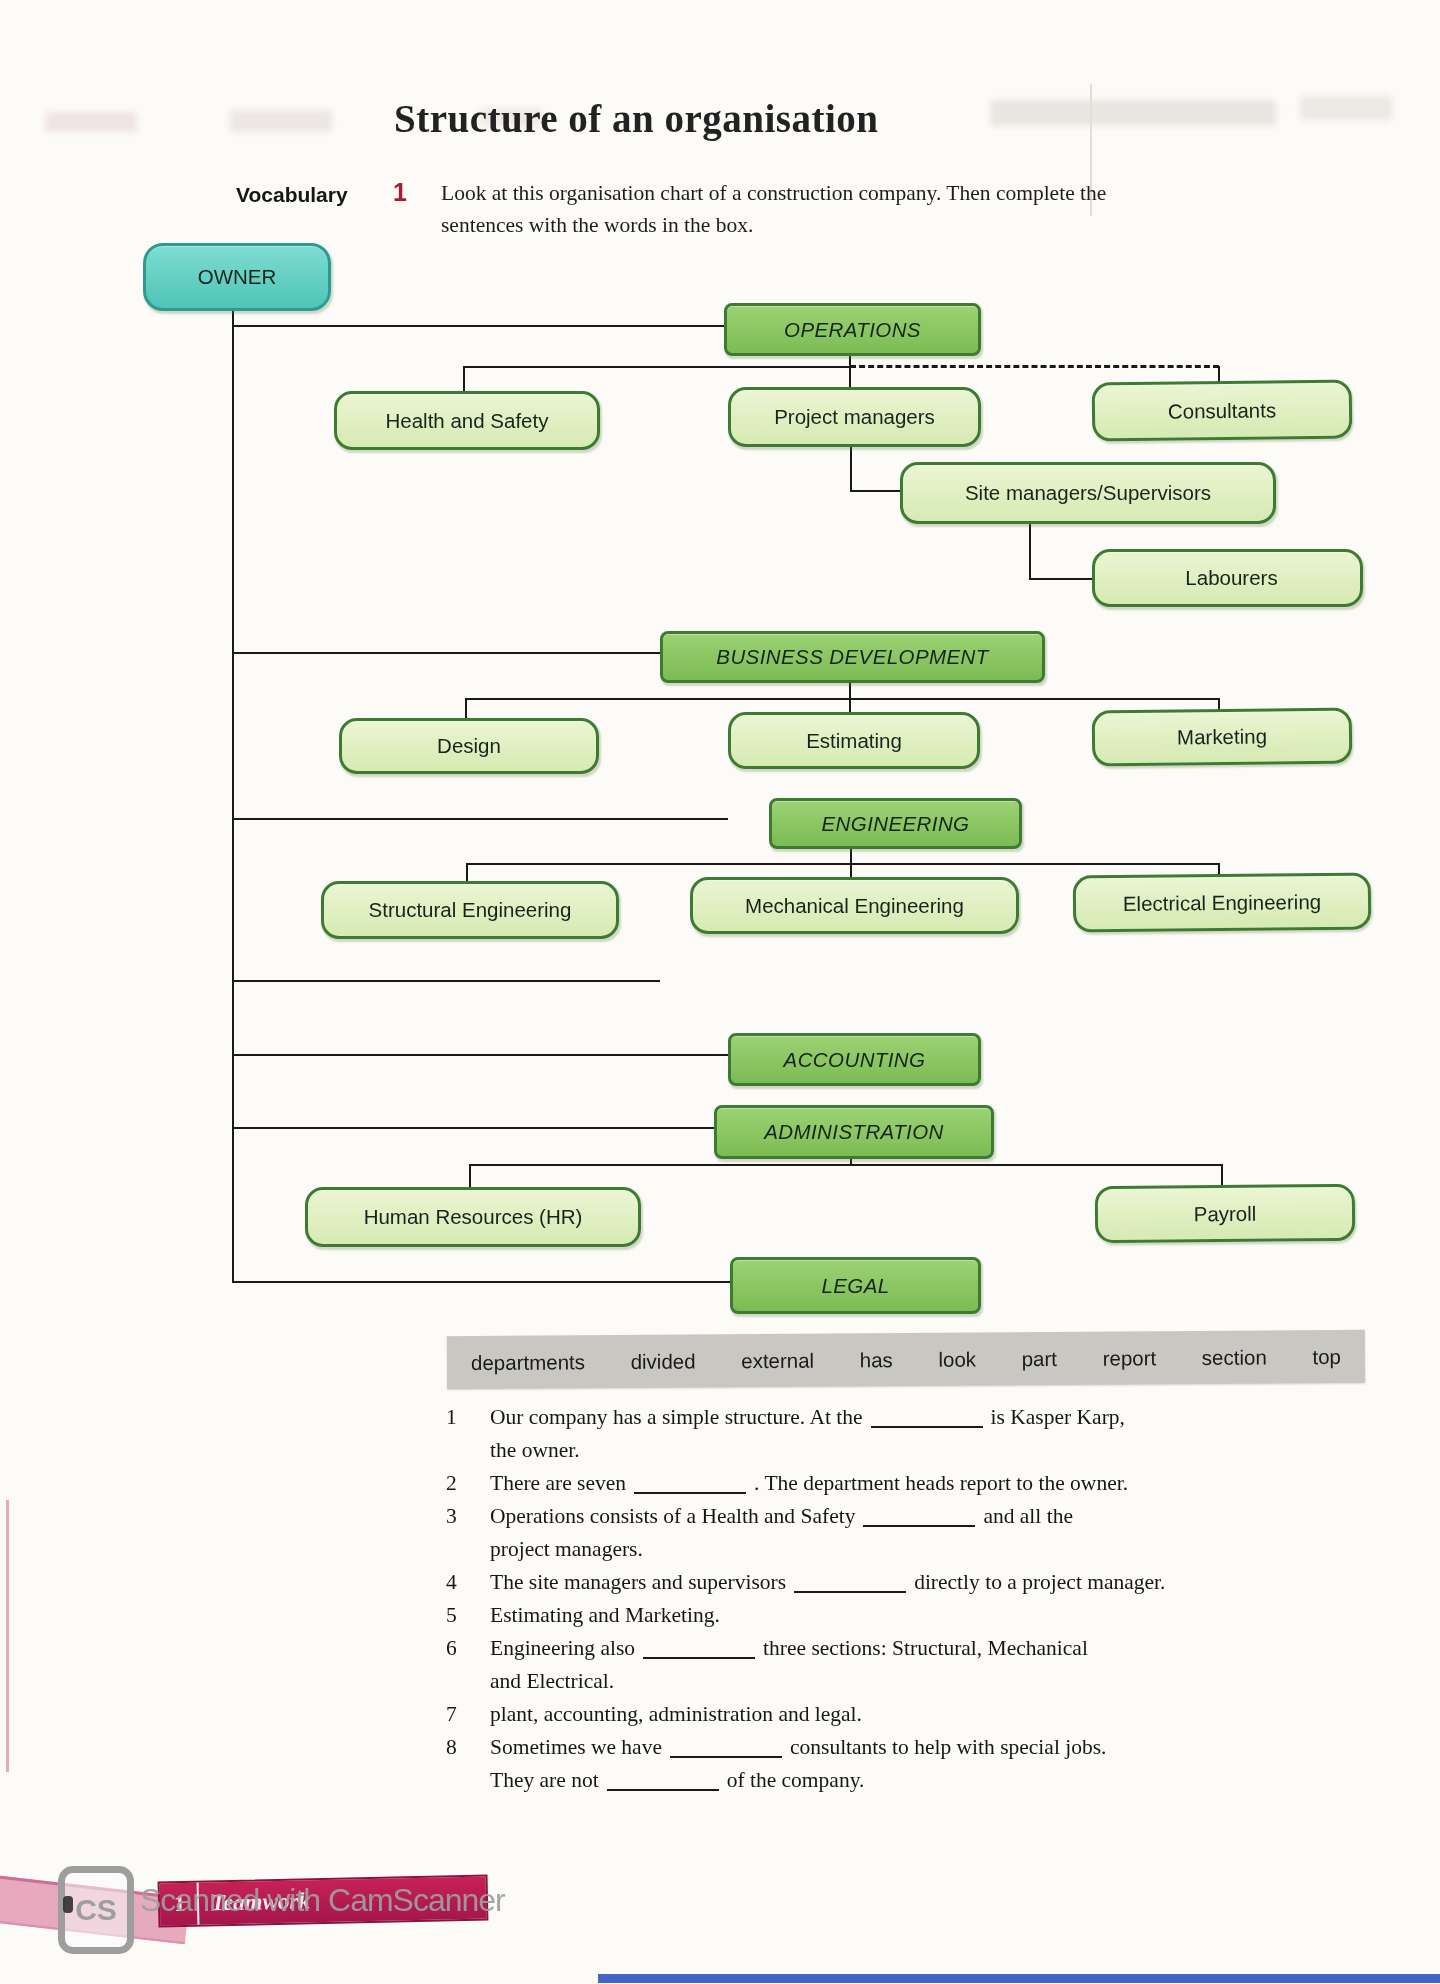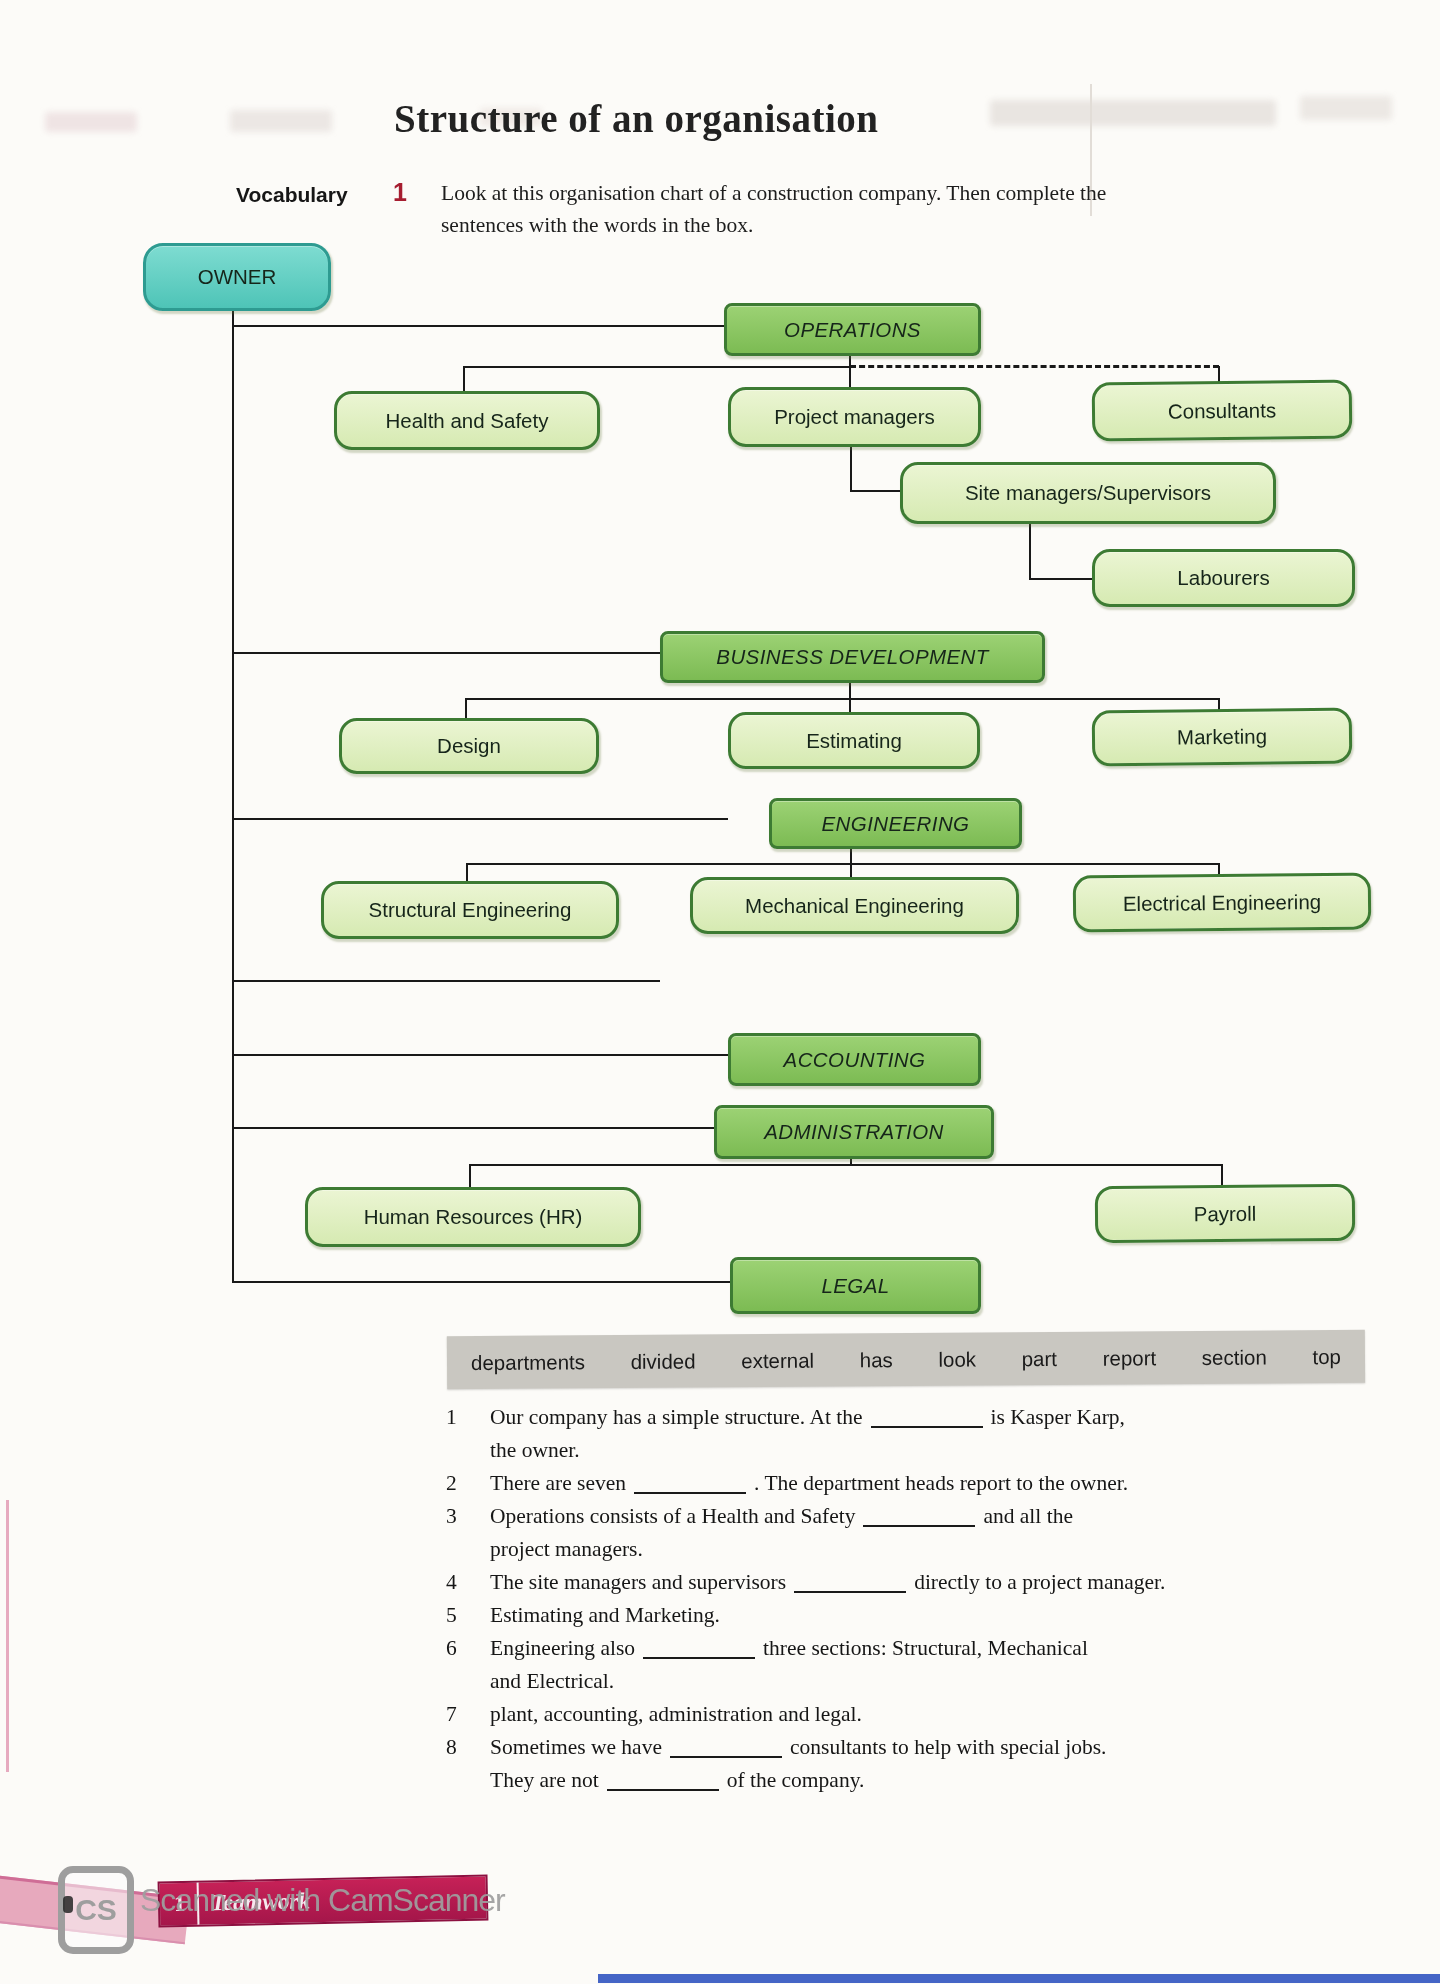--- a/index.html
+++ b/index.html
@@ -119,21 +119,21 @@
     </div>
   <div class="node sub" style="left:728px;top:387px;width:247px;height:54px;">
       <span>Project managers</span>
     </div>
   <div class="node sub" style="left:1092px;top:381px;width:254px;height:53px;transform:rotate(-.7deg);">
       <span>Consultants</span>
     </div>
   <div class="node sub" style="left:900px;top:462px;width:370px;height:56px;">
       <span>Site managers/Supervisors</span>
     </div>
-  <div class="node sub" style="left:1092px;top:549px;width:257px;height:52px;">
+  <div class="node sub" style="left:1092px;top:549px;width:257px;height:52px;padding-left:8px;">
       <span>Labourers</span>
     </div>
 
   <div class="node dept" style="left:660px;top:631px;width:379px;height:46px;">
       <span>BUSINESS DEVELOPMENT</span>
     </div>
   <div class="node sub" style="left:339px;top:718px;width:254px;height:50px;">
       <span>Design</span>
     </div>
   <div class="node sub" style="left:728px;top:712px;width:246px;height:51px;">

